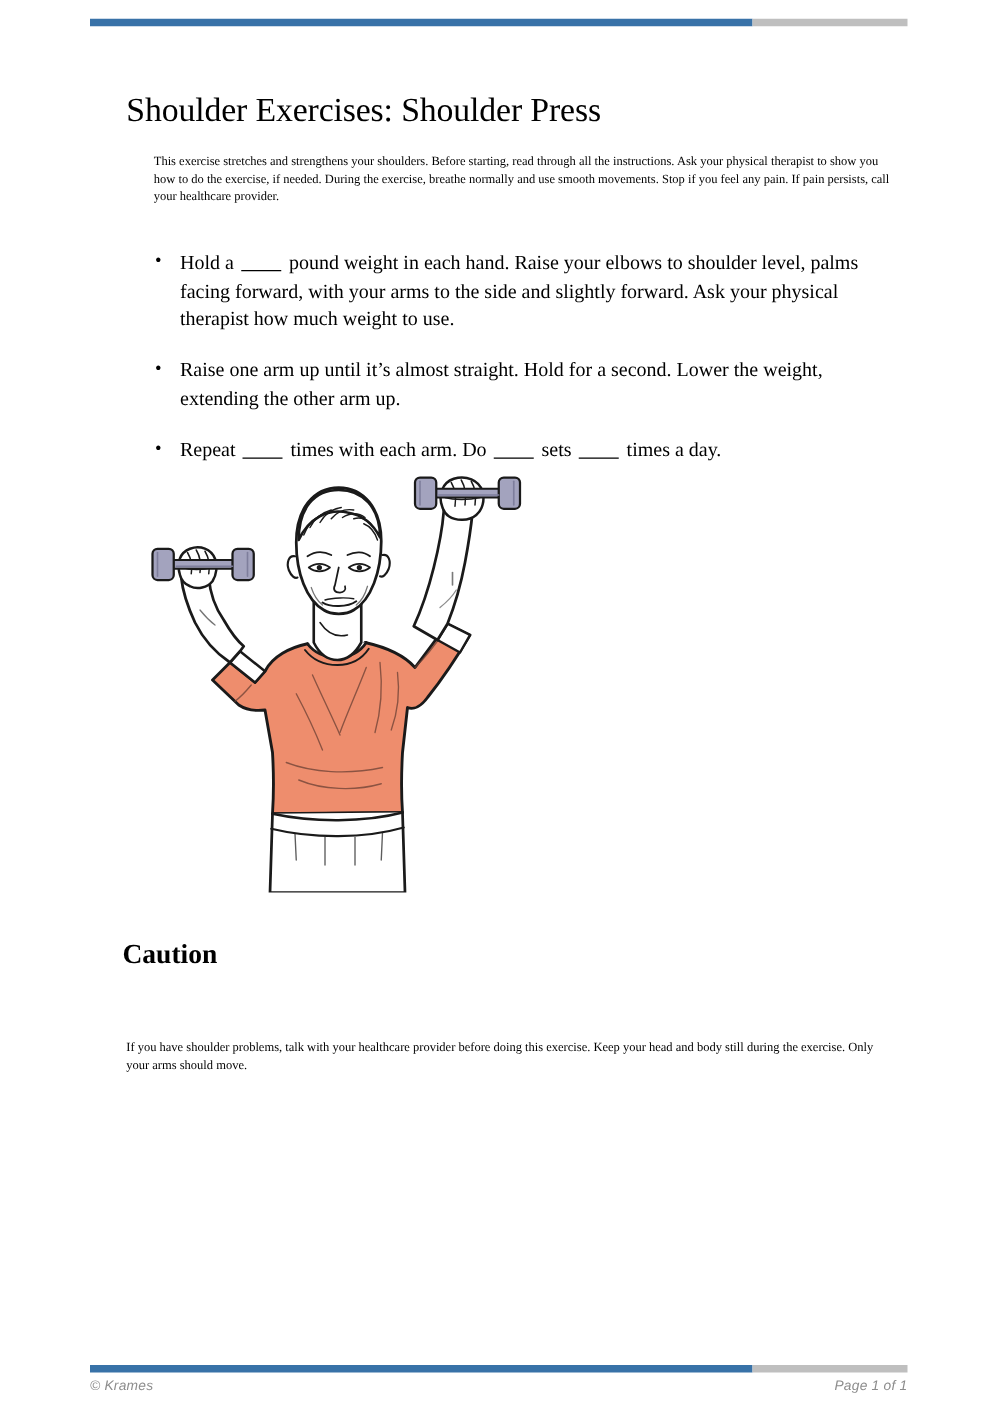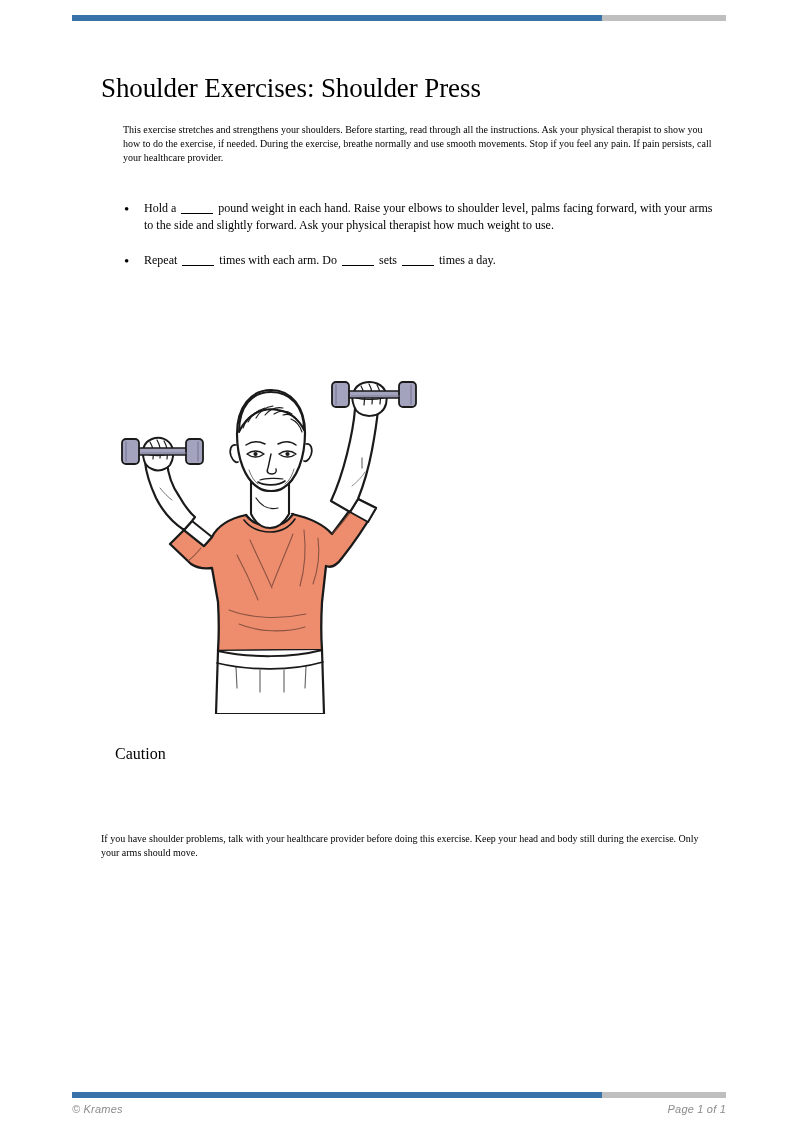--- a/index.html
+++ b/index.html
@@ -62,21 +62,21 @@
     position: absolute;
     left: 118px;
     top: 200px;
     width: 580px;
     margin: 0;
     padding: 0 0 0 26px;
     list-style: none;
   }
   ul.steps li {
     position: relative;
-    font-size: 12px;
+    font-size: 16px;
     line-height: 1.42;
     margin-bottom: 18px;
     padding-left: 0;
   }
   ul.steps li::before {
     content: "\2022";
     position: absolute;
     left: -20px;
     top: -1px;
     font-size: 15px;
@@ -98,24 +98,24 @@
     left: 100px;
     top: 362px;
     width: 330px;
     height: 352px;
   }
   #illustration svg { display: block; width: 100%; height: 100%; }
 
   
   .caution-title {
     position: absolute;
-    left: 115px;
+    left: 98px;
     top: 732px;
-    font-size: 16px;
-    font-weight: normal;
+    font-size: 22px;
+    font-weight: bold;
   }
   .caution-body {
     position: absolute;
     left: 101px;
     top: 822px;
     width: 600px;
     font-size: 10px;
     line-height: 1.42;
   }
 
@@ -139,20 +139,21 @@
   <div class="seg-blue" style="width:81%"></div>
   <div class="seg-gray"></div>
 </div>
 
 <h1 class="page-title">Shoulder Exercises: Shoulder Press</h1>
 
 <p class="intro">This exercise stretches and strengthens your shoulders. Before starting, read through all the instructions. Ask your physical therapist to show you how to do the exercise, if needed. During the exercise, breathe normally and use smooth movements. Stop if you feel any pain. If pain persists, call your healthcare provider.</p>
 
 <ul class="steps" id="steps-list">
     <li><span>Hold a </span><span class="blank"></span><span> pound weight in each hand. Raise your elbows to shoulder level, palms facing forward, with your arms to the side and slightly forward. Ask your physical therapist how much weight to use.</span></li>
+    <li><span>Raise one arm up until it’s almost straight. Hold for a second. Lower the weight, extending the other arm up.</span></li>
     <li><span>Repeat </span><span class="blank"></span><span> times with each arm. Do </span><span class="blank"></span><span> sets </span><span class="blank"></span><span> times a day.</span></li>
   </ul>
 
 <div id="illustration">
   <svg viewBox="0 0 330 352" xmlns="http://www.w3.org/2000/svg" role="img" aria-label="shoulder press figure">
     <g id="fig-stroke" fill="none" stroke="#1A1A1A" stroke-width="2.1" stroke-linecap="round" stroke-linejoin="round">
 
       <path d="M112 175
                C118 163 132 156 146 153
                C152 160 162 163 170 163

